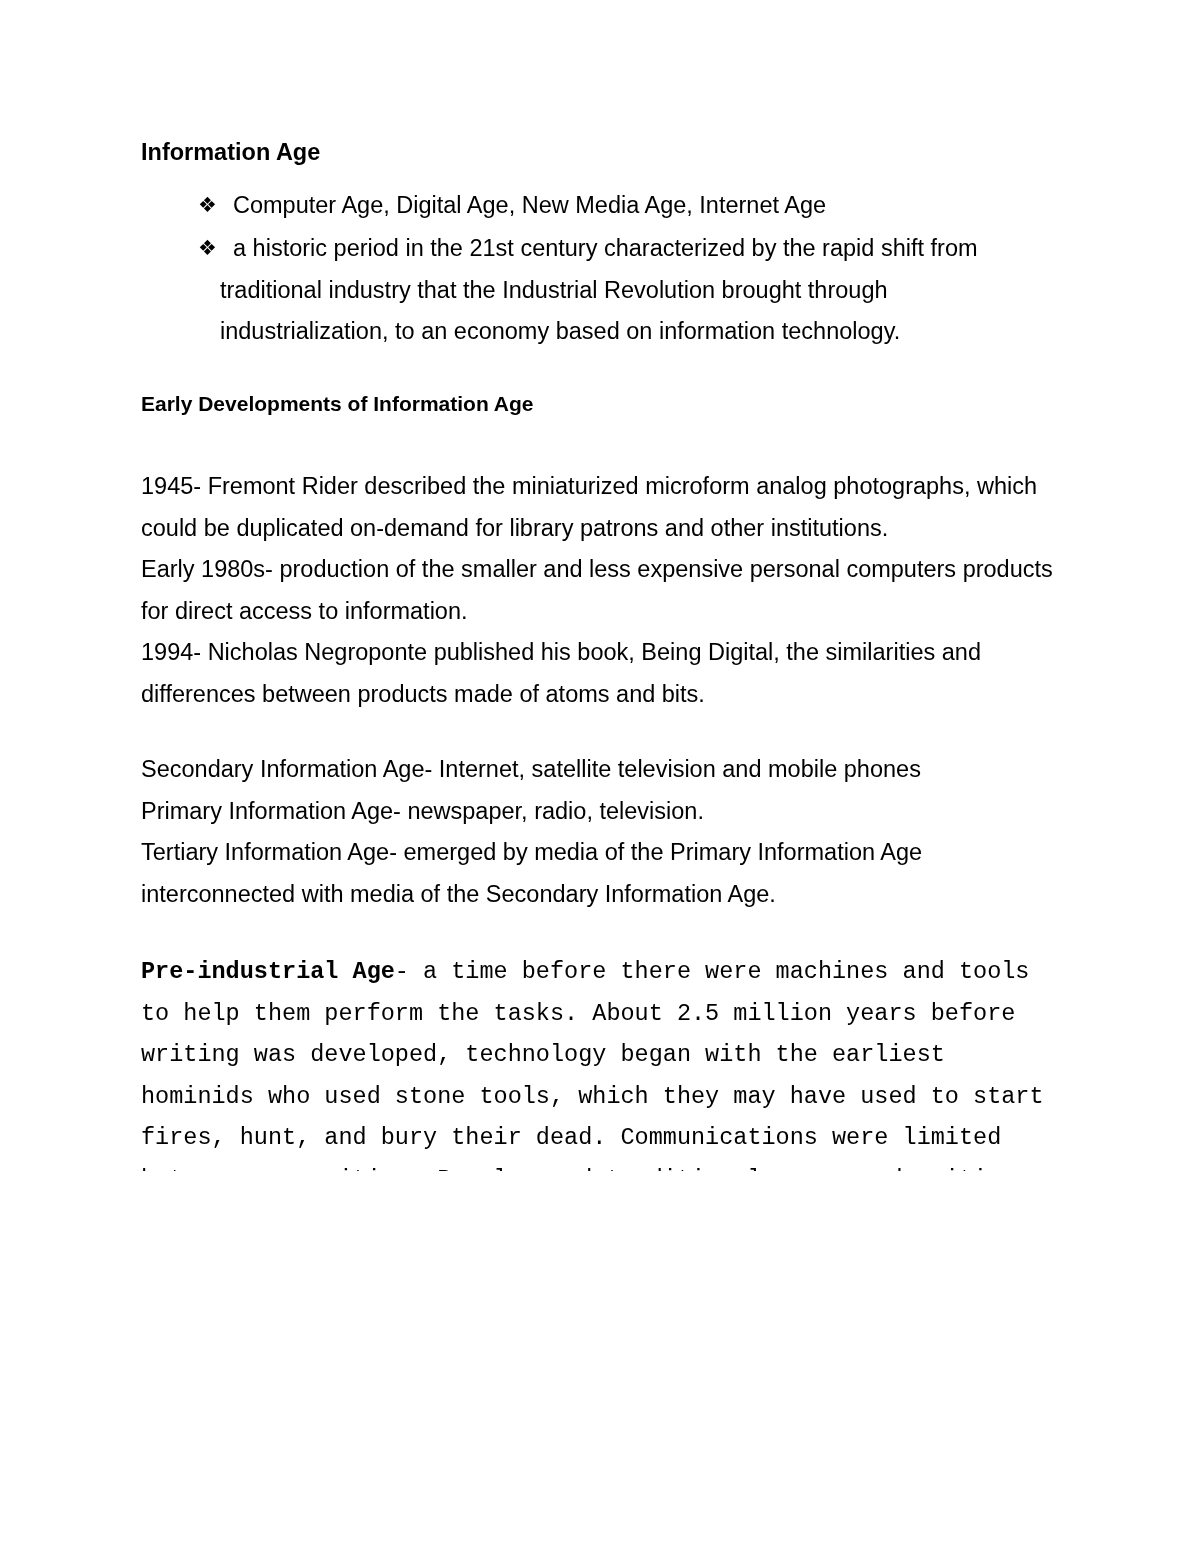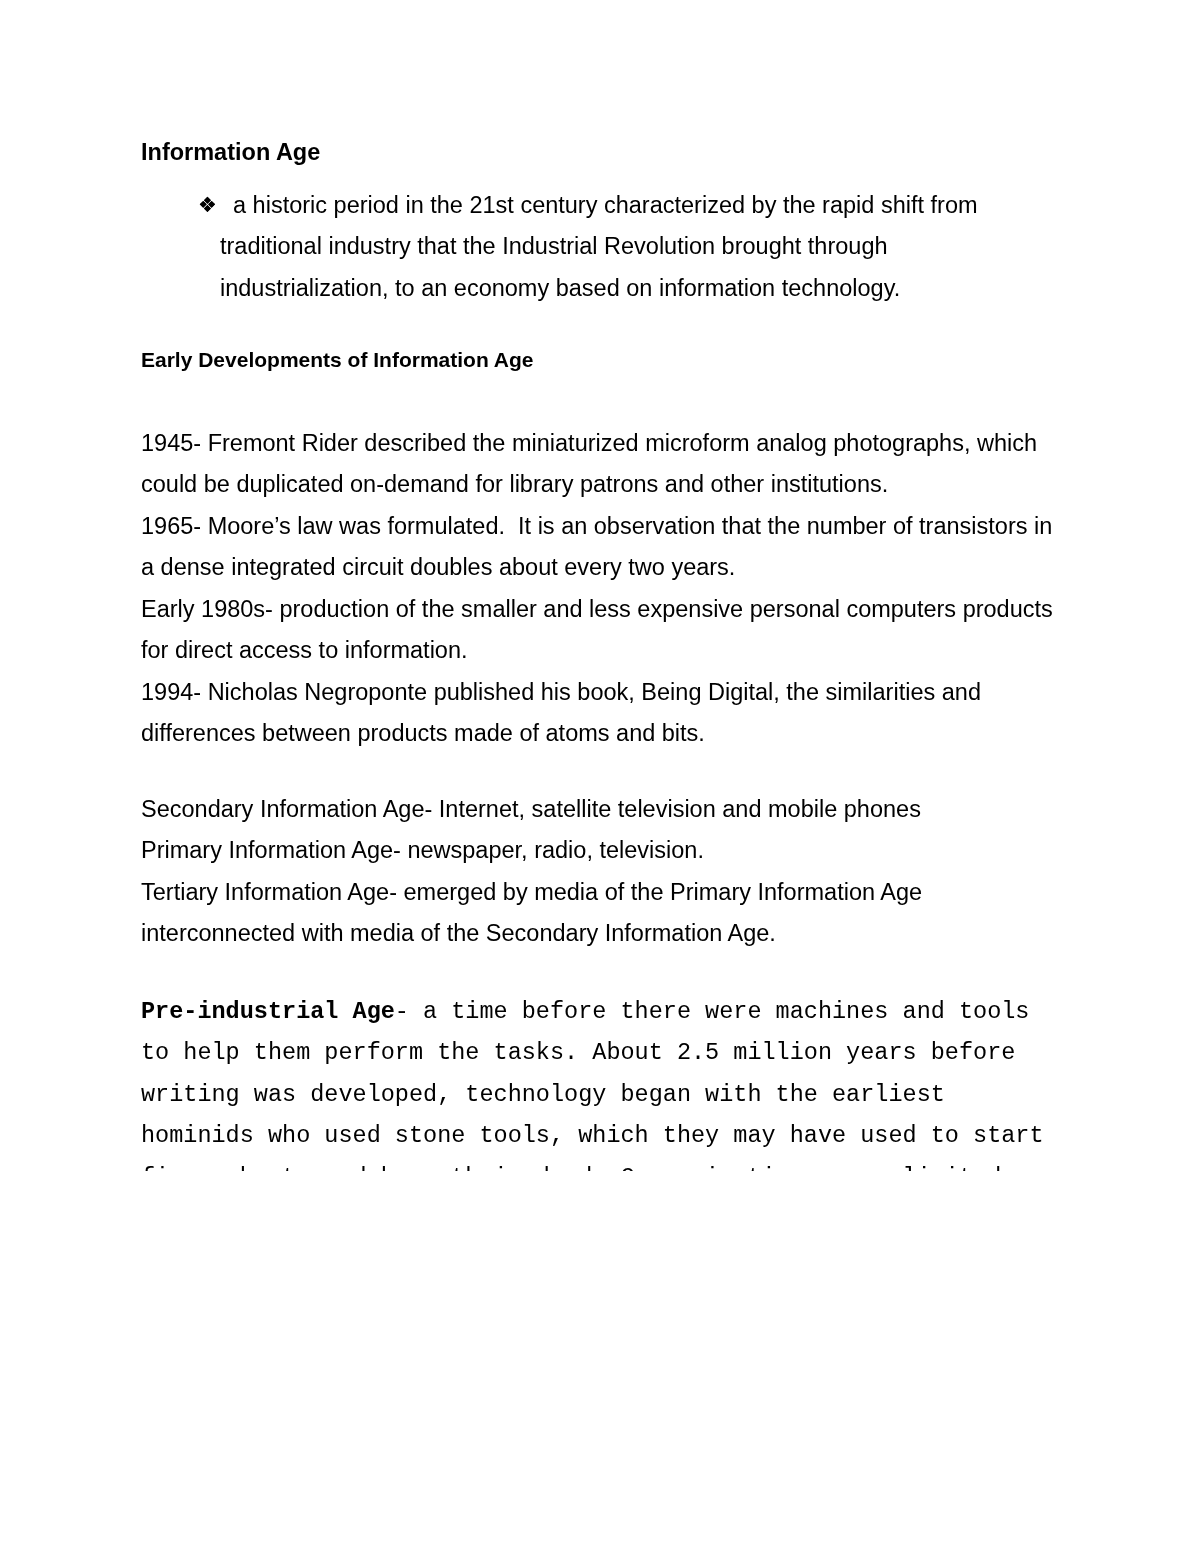--- a/index.html
+++ b/index.html
@@ -74,32 +74,31 @@
 </style>
 </head>
 <body>
 
 <div class="page">
 
   <h1 class="doc-heading">Information Age</h1>
 
   <ul class="bullet-list">
     <li>
-      <span class="blt">❖</span>
+      <span class="blt">❖</span><span>Computer Age, Digital Age, New Media Age, Internet Age</span>
     </li>
     <li>
       <span class="blt">❖</span><span>a historic period in the 21st century characterized by the rapid shift from traditional industry that the Industrial Revolution brought through industrialization, to an economy based on information technology.</span>
     </li>
   </ul>
 
   <h2 class="section-heading">Early Developments of Information Age</h2>
 
   <div class="timeline-block">
     <p>1945- Fremont Rider described the miniaturized microform analog photographs, which could be duplicated on-demand for library patrons and other institutions.</p>
-    <p>1965- Moore’s law was formulated.  It is an observation that the number of transistors in a dense integrated circuit doubles about every two years.</p>
     <p>Early 1980s- production of the smaller and less expensive personal computers products for direct access to information.</p>
     <p>1994- Nicholas Negroponte published his book, Being Digital, the similarities and differences between products made of atoms and bits.</p>
   </div>
 
   <div class="ages-block">
     <p>Secondary Information Age- Internet, satellite television and mobile phones</p>
     <p>Primary Information Age- newspaper, radio, television.</p>
     <p>Tertiary Information Age- emerged by media of the Primary Information Age interconnected with media of the Secondary Information Age.</p>
   </div>
 

